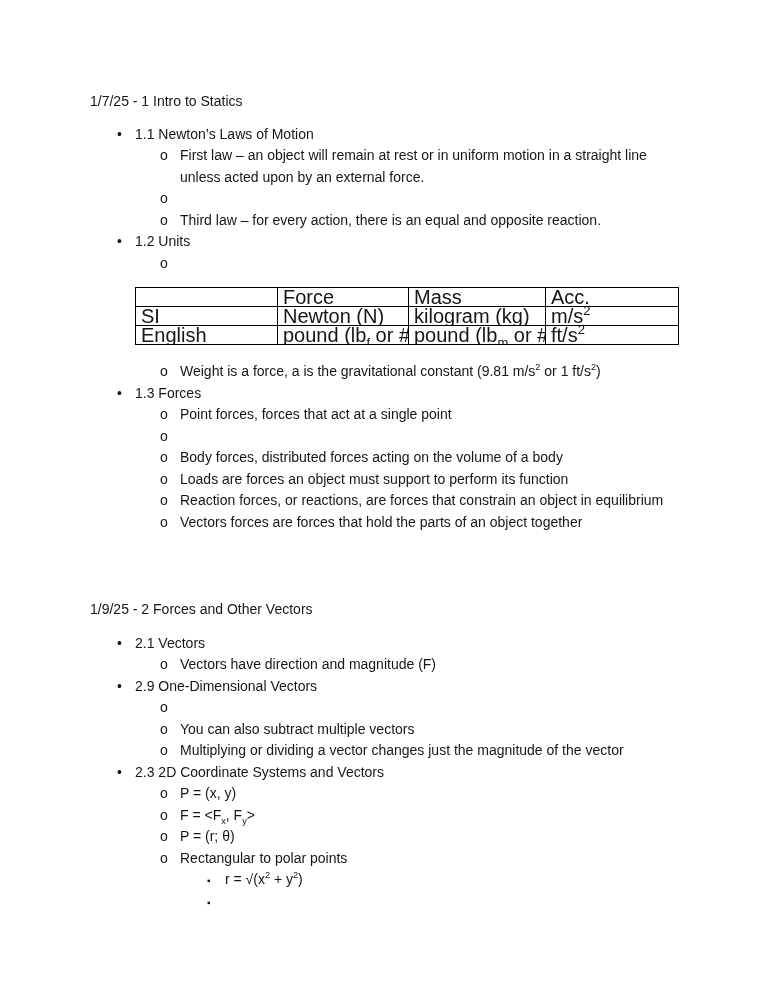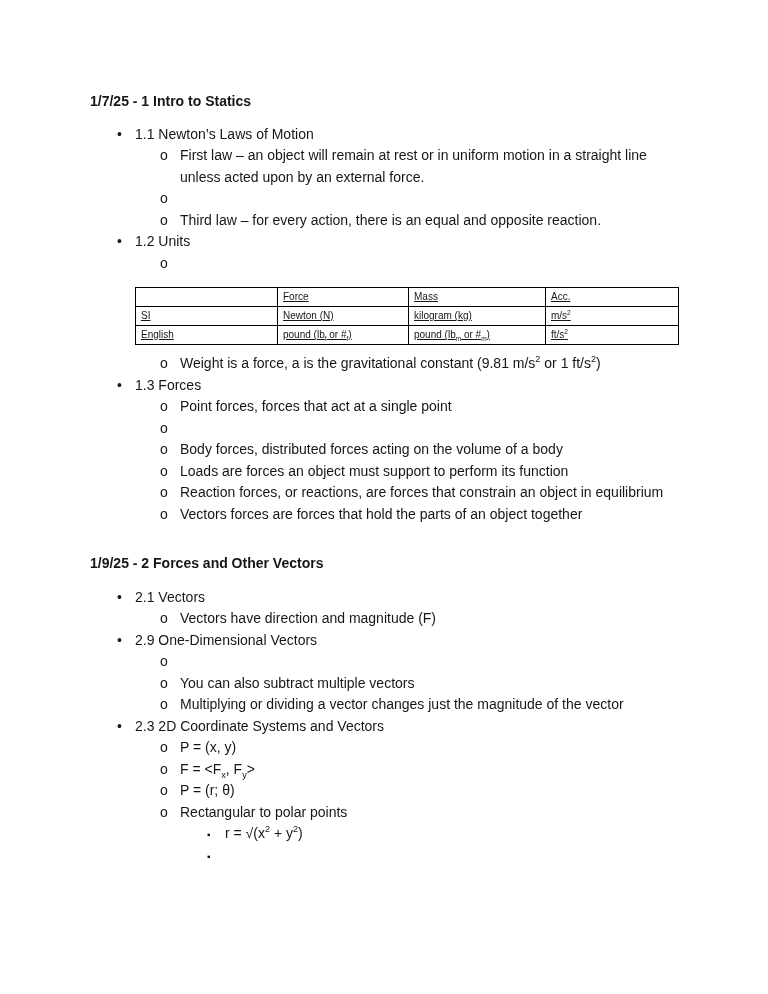--- a/index.html
+++ b/index.html
@@ -8,39 +8,38 @@
     width: 768px;
     height: 994px;
     padding: 91px 90px 30px 90px;
     font-family: "Liberation Sans", "DejaVu Sans", sans-serif;
     font-size: 14px;
     line-height: 21.5px;
     color: #161616;
     overflow: hidden;
     background: #ffffff;
   }
-  .heading { margin: 0 0 11px 0; font-weight: bold; }
-  .heading.second { margin-top: 28px; margin-bottom: 12px; }
+  .heading { margin: 0 0 11px 0; }
+  .heading.second { margin-top: 66px; margin-bottom: 12px; }
   ul { list-style: none; margin: 0; padding: 0; }
   li { margin: 0; padding: 0; }
   .row { display: flex; align-items: baseline; }
   .m { flex: none; }
   .t { flex: 1 1 auto; min-width: 0; }
   .r1 > .m { margin-left: 27px; width: 18px; }
   .r2 > .m { margin-left: 70px; width: 20px; }
   .r3 > .m { margin-left: 117px; width: 18px; font-size: 10px; }
   sup { font-size: 0.65em; vertical-align: super; line-height: 0; }
   sub { font-size: 0.65em; vertical-align: sub; line-height: 0; }
   table.units {
     border-collapse: collapse;
     table-layout: fixed;
     width: 543px;
-    margin: 13px 0 8px 45px;
-    font-size: 10px;
-    text-decoration: underline;
+    margin: 13px 0 16px 45px;
+    font-size: 20px;
   }
   table.units td {
     border: 1px solid #000000;
     padding: 0 5px;
     height: 19px;
     line-height: 18px;
     vertical-align: middle;
     text-align: left;
     font-weight: normal;
     overflow: hidden;

